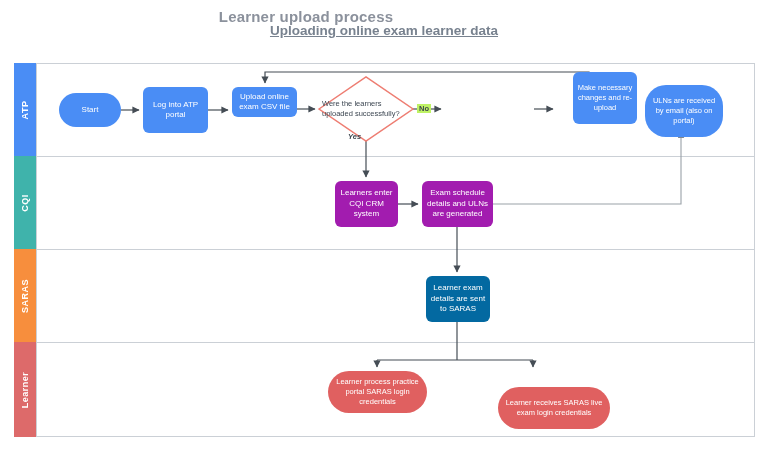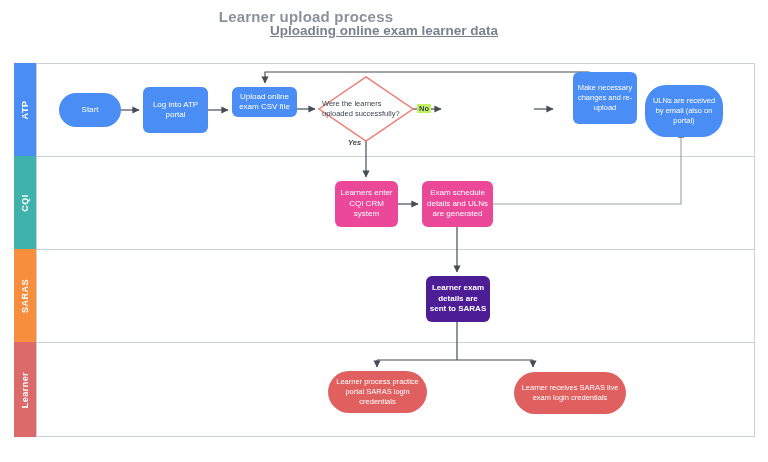--- a/index.html
+++ b/index.html
@@ -31,22 +31,22 @@
   .lab-cqi{background:#3fb3ab;}
   .lab-saras{background:#f78e3d;}
   .lab-learner{background:#dd6a6a;}
   
   .node{
     position:absolute;display:flex;align-items:center;justify-content:center;
     text-align:center;color:#ffffff;font-size:8px;line-height:1.3;
     border-radius:6px;padding:2px 3px;box-sizing:border-box;
   }
   .blue{background:#4a8df5;}
-  .teal{background:#ec4899;}
-  .orange{background:#4c1d95;font-weight:bold;}
+  .teal{background:#a21caf;}
+  .orange{background:#0369a1;}
   .salmon{background:#e06060;}
   .pill{border-radius:21px;}
   .small{font-size:7.5px;}
   .diamond-text{
     position:absolute;display:flex;align-items:center;justify-content:center;
     text-align:left;color:#3d4752;font-size:7.5px;line-height:1.3;
   }
   .edge-label{
     position:absolute;font-size:7.5px;font-weight:bold;color:#3e464e;
     background:#bef264;padding:0 2px;text-align:center;
@@ -122,18 +122,18 @@
   <div class="diamond-text" style="left:322px;top:84px;width:88px;height:50px;">Were the learners uploaded successfully?</div>
   <div class="node blue small" style="left:557px;top:72px;width:64px;height:52px;margin-left:16px;">Make necessary changes and re-upload</div>
   <div class="node blue pill small" style="left:645px;top:85px;width:78px;height:52px;">ULNs are received by email (also on portal)</div>
 
   <div class="node teal" style="left:335px;top:181px;width:63px;height:46px;">Learners enter CQI CRM system</div>
   <div class="node teal" style="left:422px;top:181px;width:71px;height:46px;">Exam schedule details and ULNs are generated</div>
 
   <div class="node orange" style="left:426px;top:276px;width:64px;height:46px;">Learner exam details are sent to SARAS</div>
 
   <div class="node salmon pill small" style="left:328px;top:371px;width:99px;height:42px;">Learner process practice portal SARAS login credentials</div>
-  <div class="node salmon pill small" style="left:498px;top:372px;width:112px;height:42px;margin-left:16px;">Learner receives SARAS live exam  login credentials</div>
+  <div class="node salmon pill small" style="left:498px;top:387px;width:112px;height:42px;">Learner receives SARAS live exam  login credentials</div>
 
   <div class="edge-label" style="left:417px;top:104px;">No</div>
-  <div class="edge-label" style="left:346px;top:138px;background:transparent;font-style:italic;">Yes</div>
+  <div class="edge-label" style="left:346px;top:132px;background:transparent;font-style:italic;">Yes</div>
 
 </div>
 
 </body></html>

